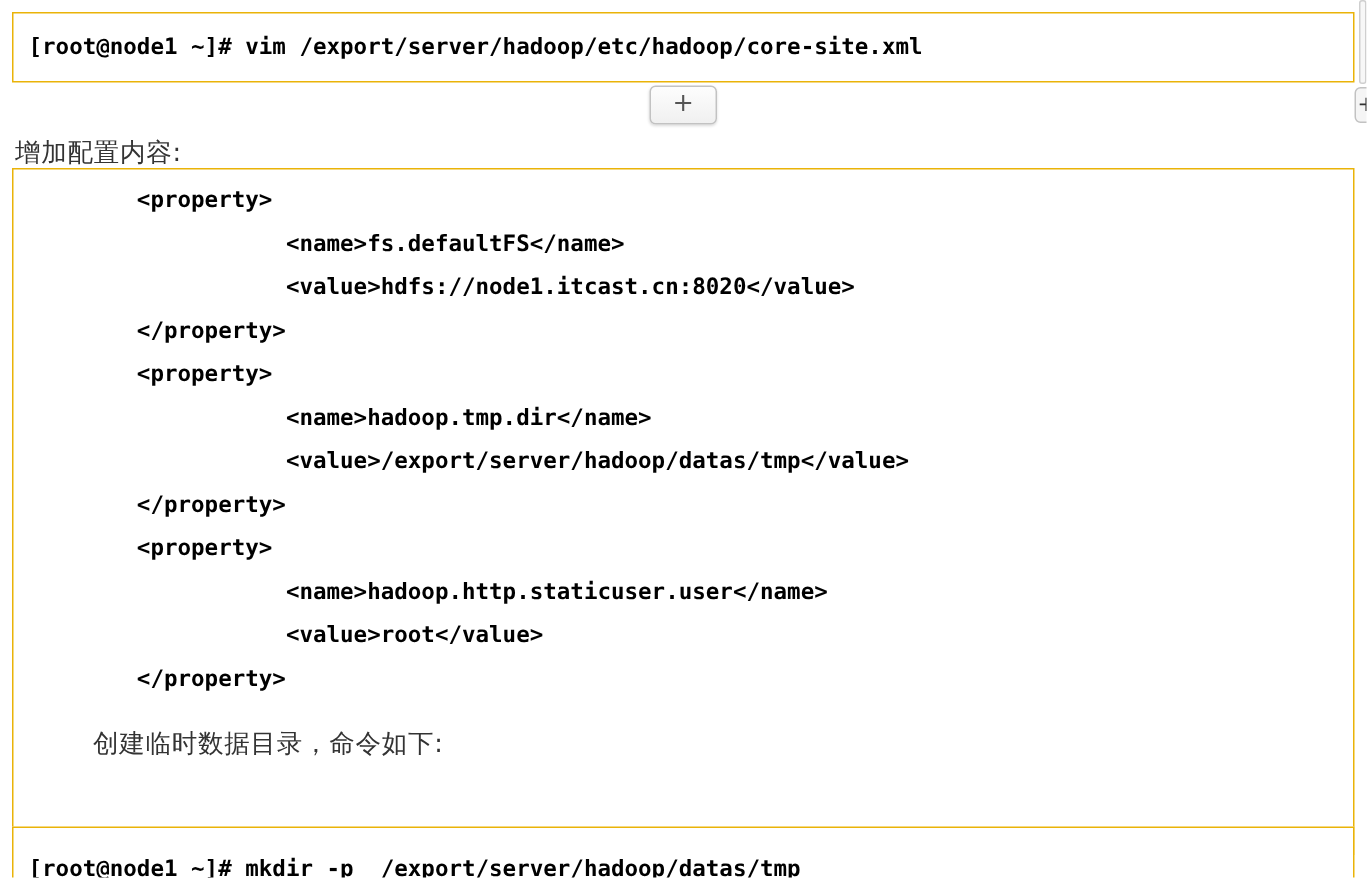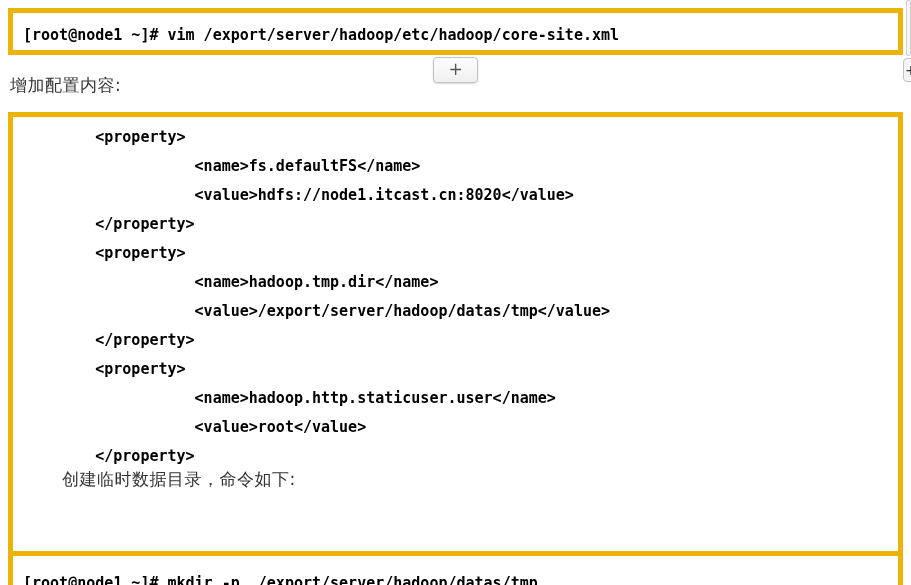--- a/index.html
+++ b/index.html
@@ -7,21 +7,21 @@
     width: 911px; height: 585px;
     background: #ffffff;
     overflow: hidden;
     position: relative;
     font-family: "DejaVu Sans", "Liberation Sans", sans-serif;
   }
   .code-block {
     position: absolute;
     left: 8px;
     width: 895px;
-    border: 5px solid #eab308;
+    border: 1px solid #eab308;
     background: #ffffff;
   }
   .code-block pre {
     font-family: "DejaVu Sans Mono", "Liberation Mono", monospace;
     font-weight: bold;
     font-size: 15px;
     color: #000000;
     white-space: pre;
     overflow: hidden;
   }
@@ -65,20 +65,21 @@
     padding-left: 1px;
     overflow: hidden;
     cursor: pointer;
   }
 
   .zh-label {
     position: absolute;
     font-size: 17px;
     color: #333333;
     letter-spacing: 0.5px;
+    margin-top: 16px;
   }
   #label-add-config { left: 10px; top: 74px; }
   #label-create-dir { left: 62px; top: 468px; }
 
   #xml-block { top: 112px; height: 458px; }
   #xml-block pre { padding: 6px 10px 2px 10px; line-height: 29px; }
 
   #cmd-block-2 { top: 551px; height: 72px; }
   #cmd-block-2 pre { line-height: 55px; padding-left: 10px; }
 </style>

